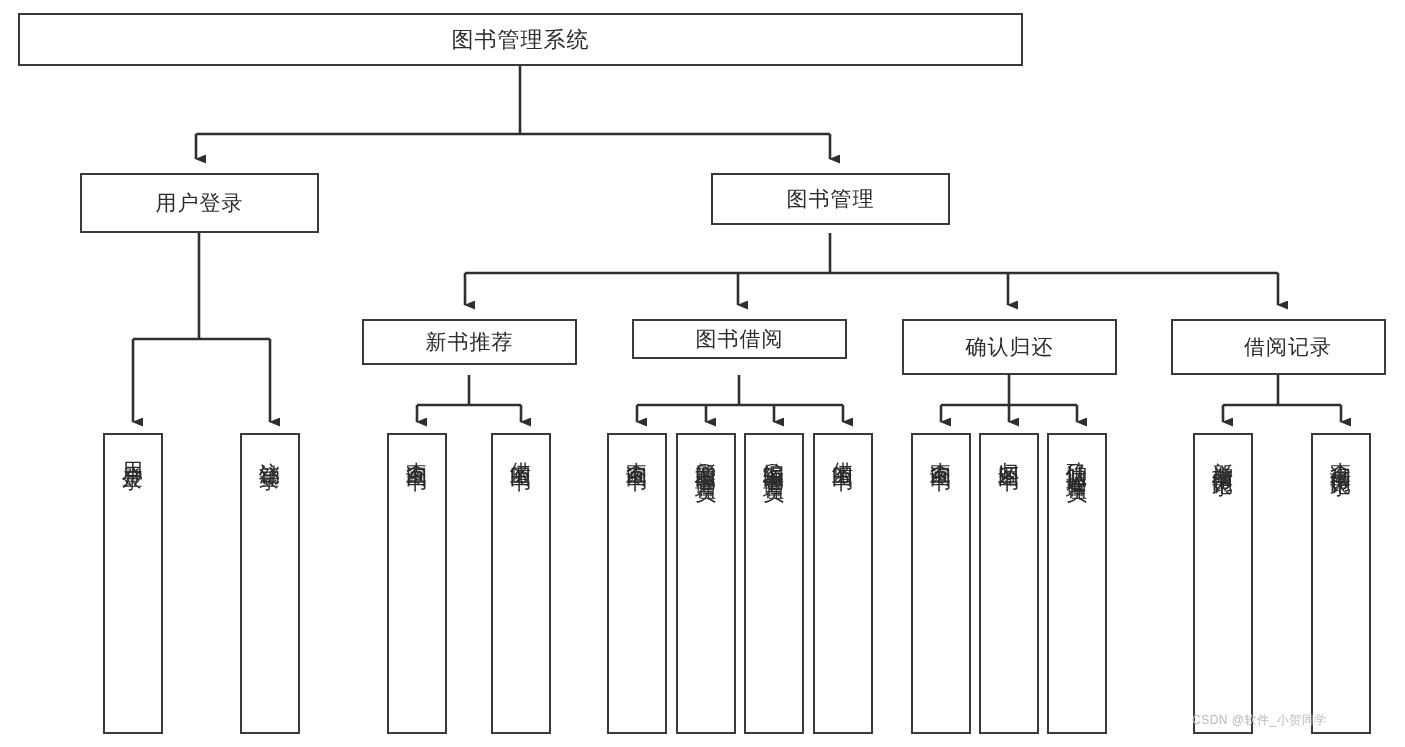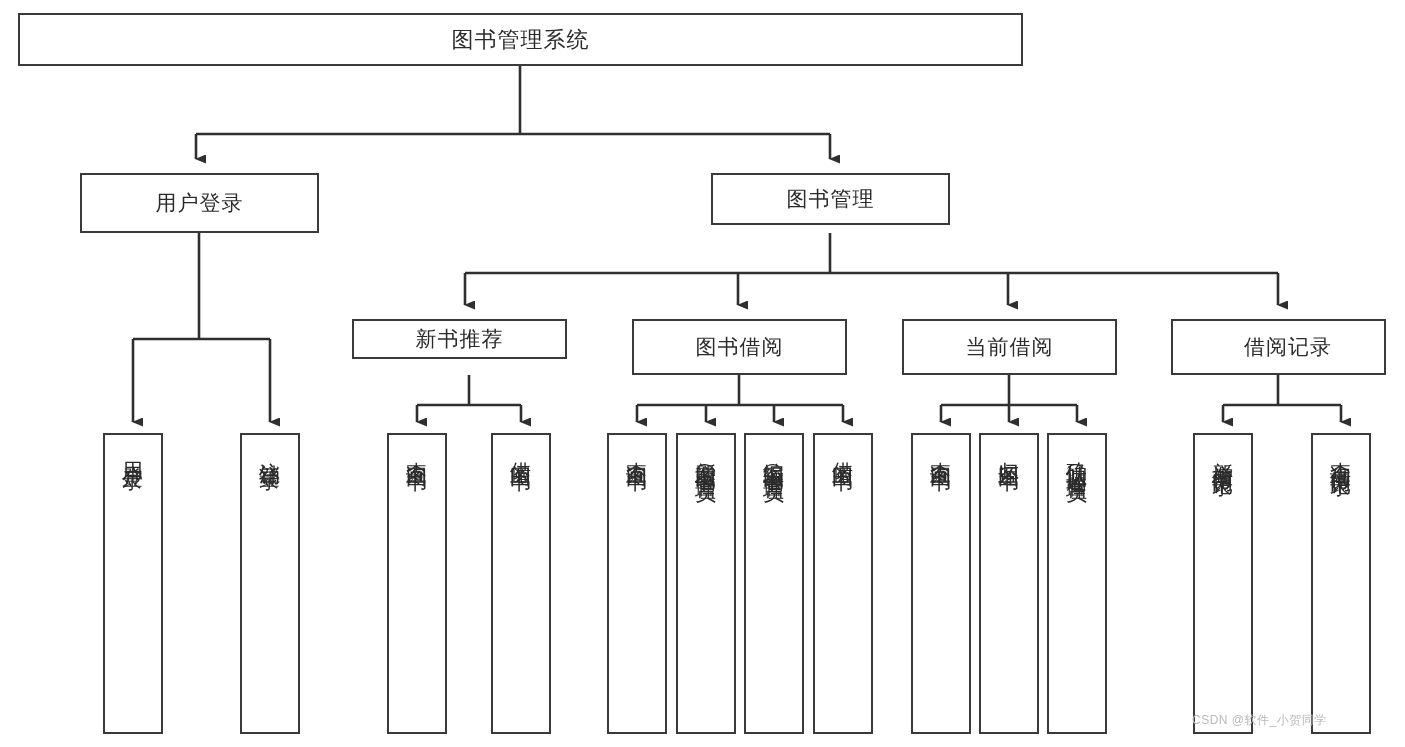--- a/index.html
+++ b/index.html
@@ -119,28 +119,28 @@
     <span class="label">图书管理系统</span>
   </div>
 
   <div class="node lvl1" style="left:80px;top:173px;width:239px;height:60px;">
     <span class="label">用户登录</span>
   </div>
   <div class="node lvl1" style="left:711px;top:173px;width:239px;height:52px;">
     <span class="label">图书管理</span>
   </div>
 
-  <div class="node lvl2" style="left:352px;top:319px;width:215px;height:40px;">
+  <div class="node lvl2" style="left:362px;top:319px;width:215px;height:46px;">
     <span class="label">新书推荐</span>
   </div>
-  <div class="node lvl2" style="left:632px;top:319px;width:215px;height:56px;text-align:right;">
+  <div class="node lvl2" style="left:632px;top:319px;width:215px;height:40px;text-align:right;">
     <span class="label">图书借阅</span>
   </div>
   <div class="node lvl2" style="left:902px;top:319px;width:215px;height:56px;">
-    <span class="label">当前借阅</span>
+    <span class="label">确认归还</span>
   </div>
   <div class="node lvl2" style="left:1171px;top:319px;width:215px;height:56px;padding-left:19px;">
     <span class="label">借阅记录</span>
   </div>
 
   <div class="node leaf" style="left:103px;top:433px;width:60px;height:301px;">
     <span class="label">用户登录</span>
   </div>
   <div class="node leaf" style="left:240px;top:433px;width:60px;height:301px;">
     <span class="label">注销登录</span>

